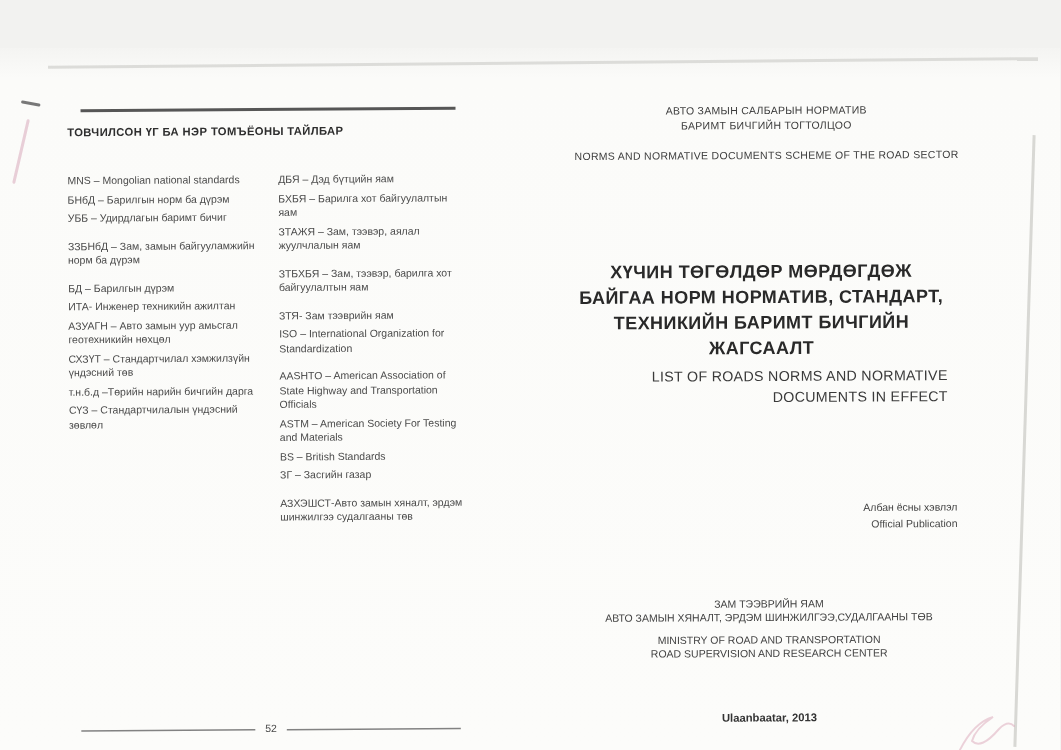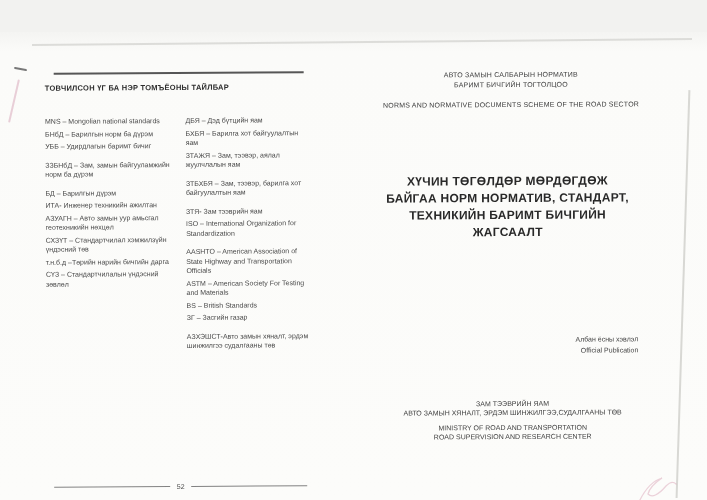--- a/index.html
+++ b/index.html
@@ -140,36 +140,39 @@
     <div class="rp-top-en">NORMS AND NORMATIVE DOCUMENTS SCHEME OF THE ROAD SECTOR</div>
 
     <div class="rp-title">
       <div>ХҮЧИН ТӨГӨЛДӨР МӨРДӨГДӨЖ</div>
       <div>БАЙГАА НОРМ НОРМАТИВ, СТАНДАРТ,</div>
       <div>ТЕХНИКИЙН БАРИМТ БИЧГИЙН</div>
       <div>ЖАГСААЛТ</div>
     </div>
 
     <div class="rp-subtitle">
+      <div>LIST OF ROADS NORMS AND NORMATIVE</div>
+      <div>DOCUMENTS IN EFFECT</div>
     </div>
 
     <div class="rp-official">
       <div>Албан ёсны хэвлэл</div>
       <div>Official Publication</div>
     </div>
 
     <div class="rp-publisher">
       <div class="pub-block">
         <div>ЗАМ ТЭЭВРИЙН ЯАМ</div>
         <div>АВТО ЗАМЫН ХЯНАЛТ, ЭРДЭМ ШИНЖИЛГЭЭ,СУДАЛГААНЫ ТӨВ</div>
       </div>
       <div class="pub-gap-s"></div>
       <div class="pub-block">
         <div>MINISTRY OF ROAD AND TRANSPORTATION</div>
         <div>ROAD SUPERVISION AND RESEARCH CENTER</div>
       </div>
       <div class="pub-gap-m"></div>
       <div class="city">
+        <div>Ulaanbaatar, 2013</div>
       </div>
     </div>
   </div>
 
 </div>
 
 </body></html>

